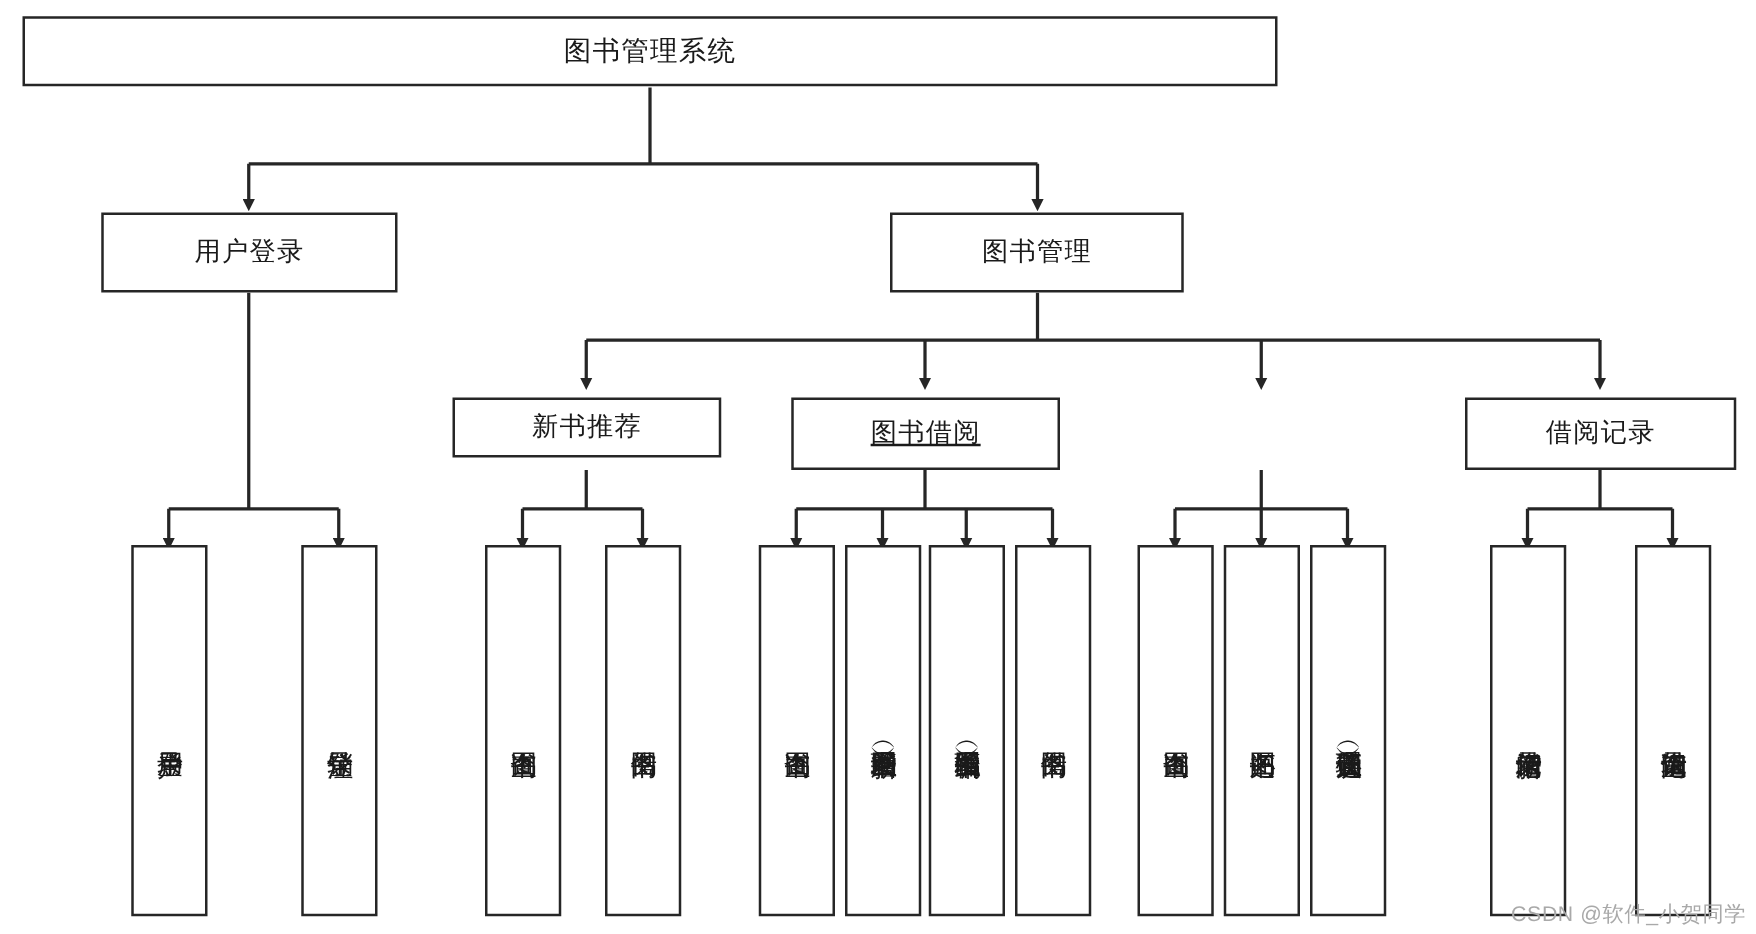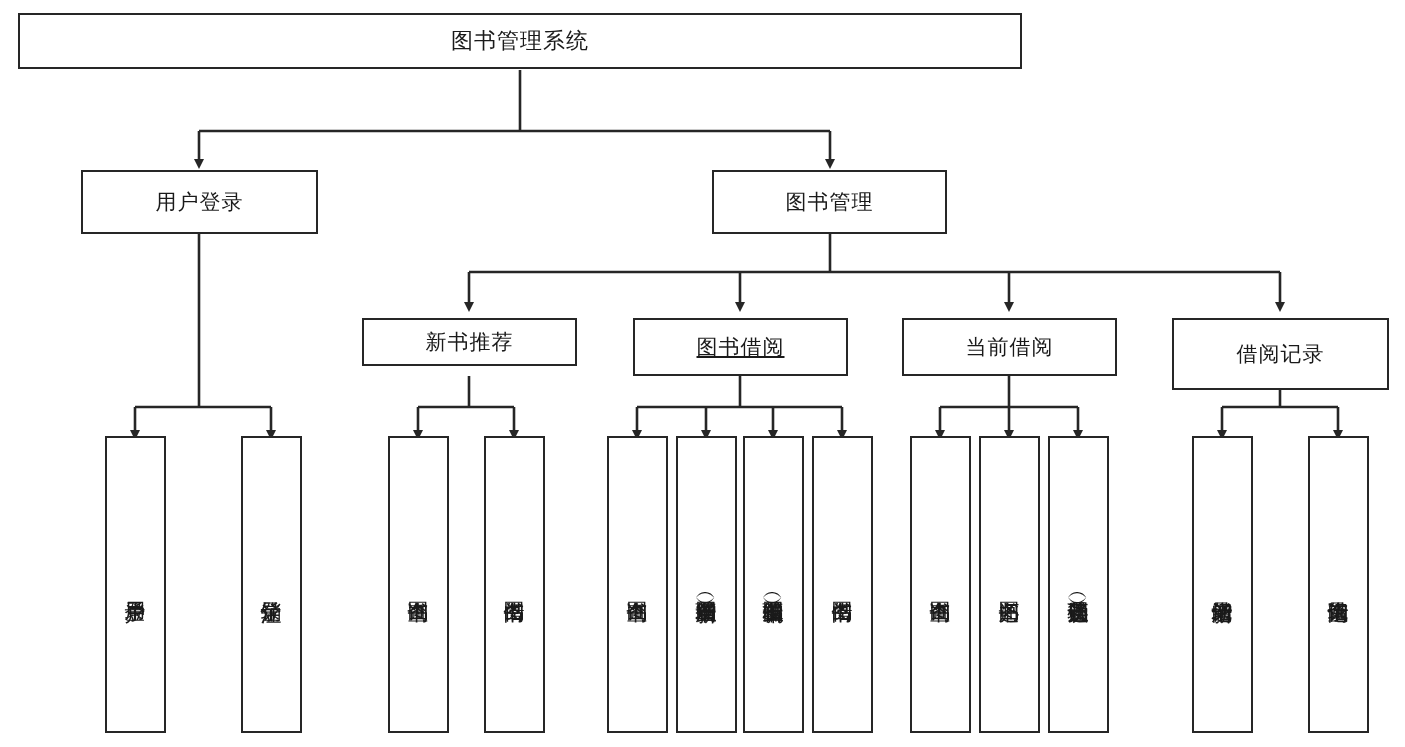--- a/index.html
+++ b/index.html
@@ -140,25 +140,22 @@
   </div>
 
   <div class="node horiz" style="left:362px; top:318px; width:215px; height:48px;">
     <span class="node-label-h">新书推荐</span>
   </div>
 
   <div class="node horiz" style="left:633px; top:318px; width:215px; height:58px;text-decoration:underline;">
     <span class="node-label-h">图书借阅</span>
   </div>
 
-  <div class="node horiz" style="left:902px; top:318px; width:215px; height:58px;">
-    <span class="node-label-h">当前借阅</span>
-  </div>
-
-  <div class="node horiz" style="left:1172px; top:318px; width:217px; height:72px;">
+
+  <div class="node horiz" style="left:1172px; top:318px; width:217px; height:58px;">
     <span class="node-label-h">借阅记录</span>
   </div>
 
   <div class="node vert" style="left:105px; top:436px; width:61px; height:297px;">
     <span class="node-label-v">用户登录</span>
   </div>
 
   <div class="node vert" style="left:241px; top:436px; width:61px; height:297px;">
     <span class="node-label-v">注销登录</span>
   </div>
@@ -200,14 +197,15 @@
   </div>
 
   <div class="node vert" style="left:1192px; top:436px; width:61px; height:297px;">
     <span class="node-label-v">新增借阅记录</span>
   </div>
 
   <div class="node vert" style="left:1308px; top:436px; width:61px; height:297px;">
     <span class="node-label-v">查询借阅记录</span>
   </div>
 
+  <div class="watermark">CSDN @软件_小贺同学</div>
 
 </div>
 
 </body></html>

